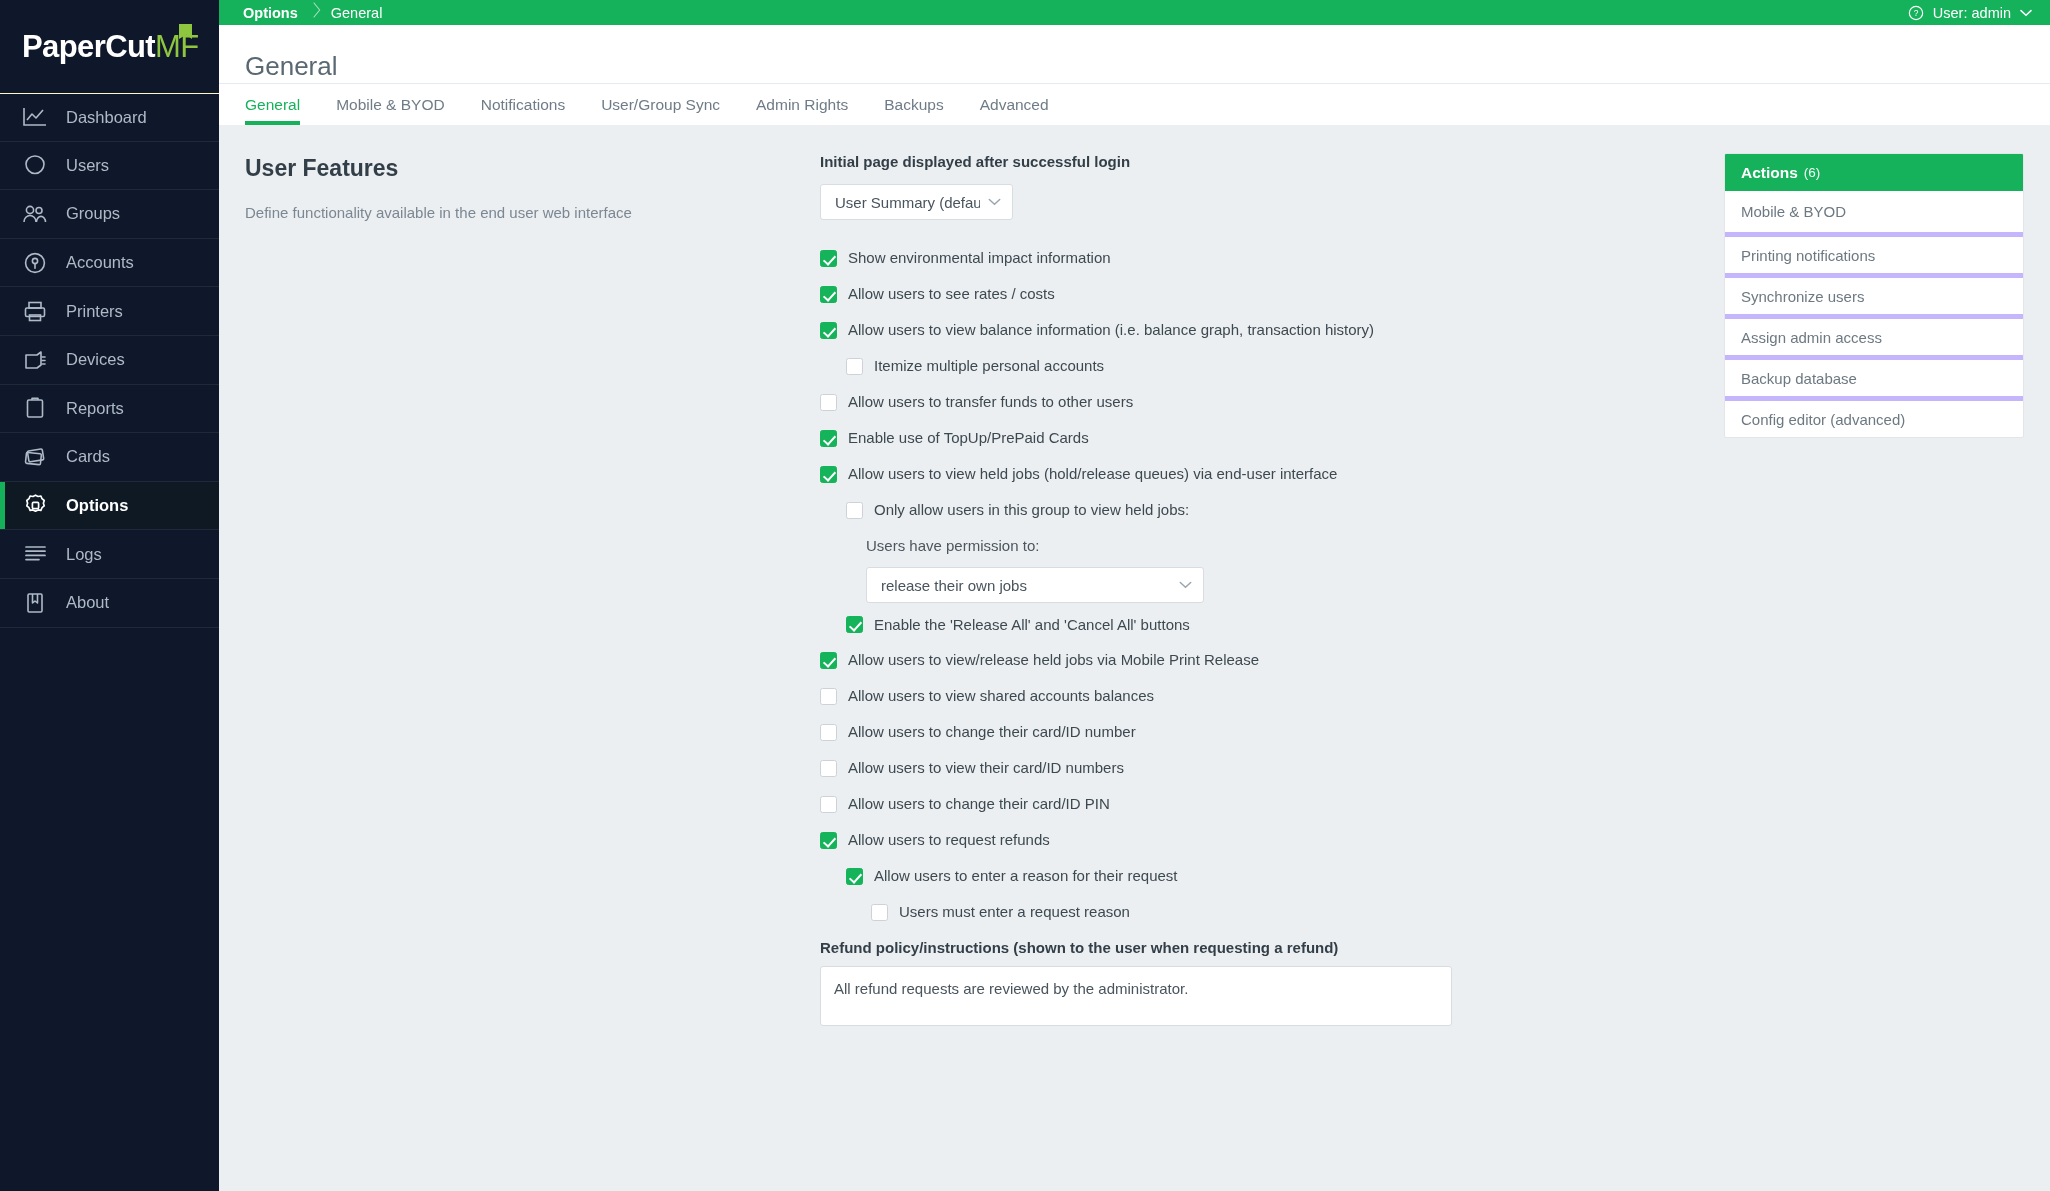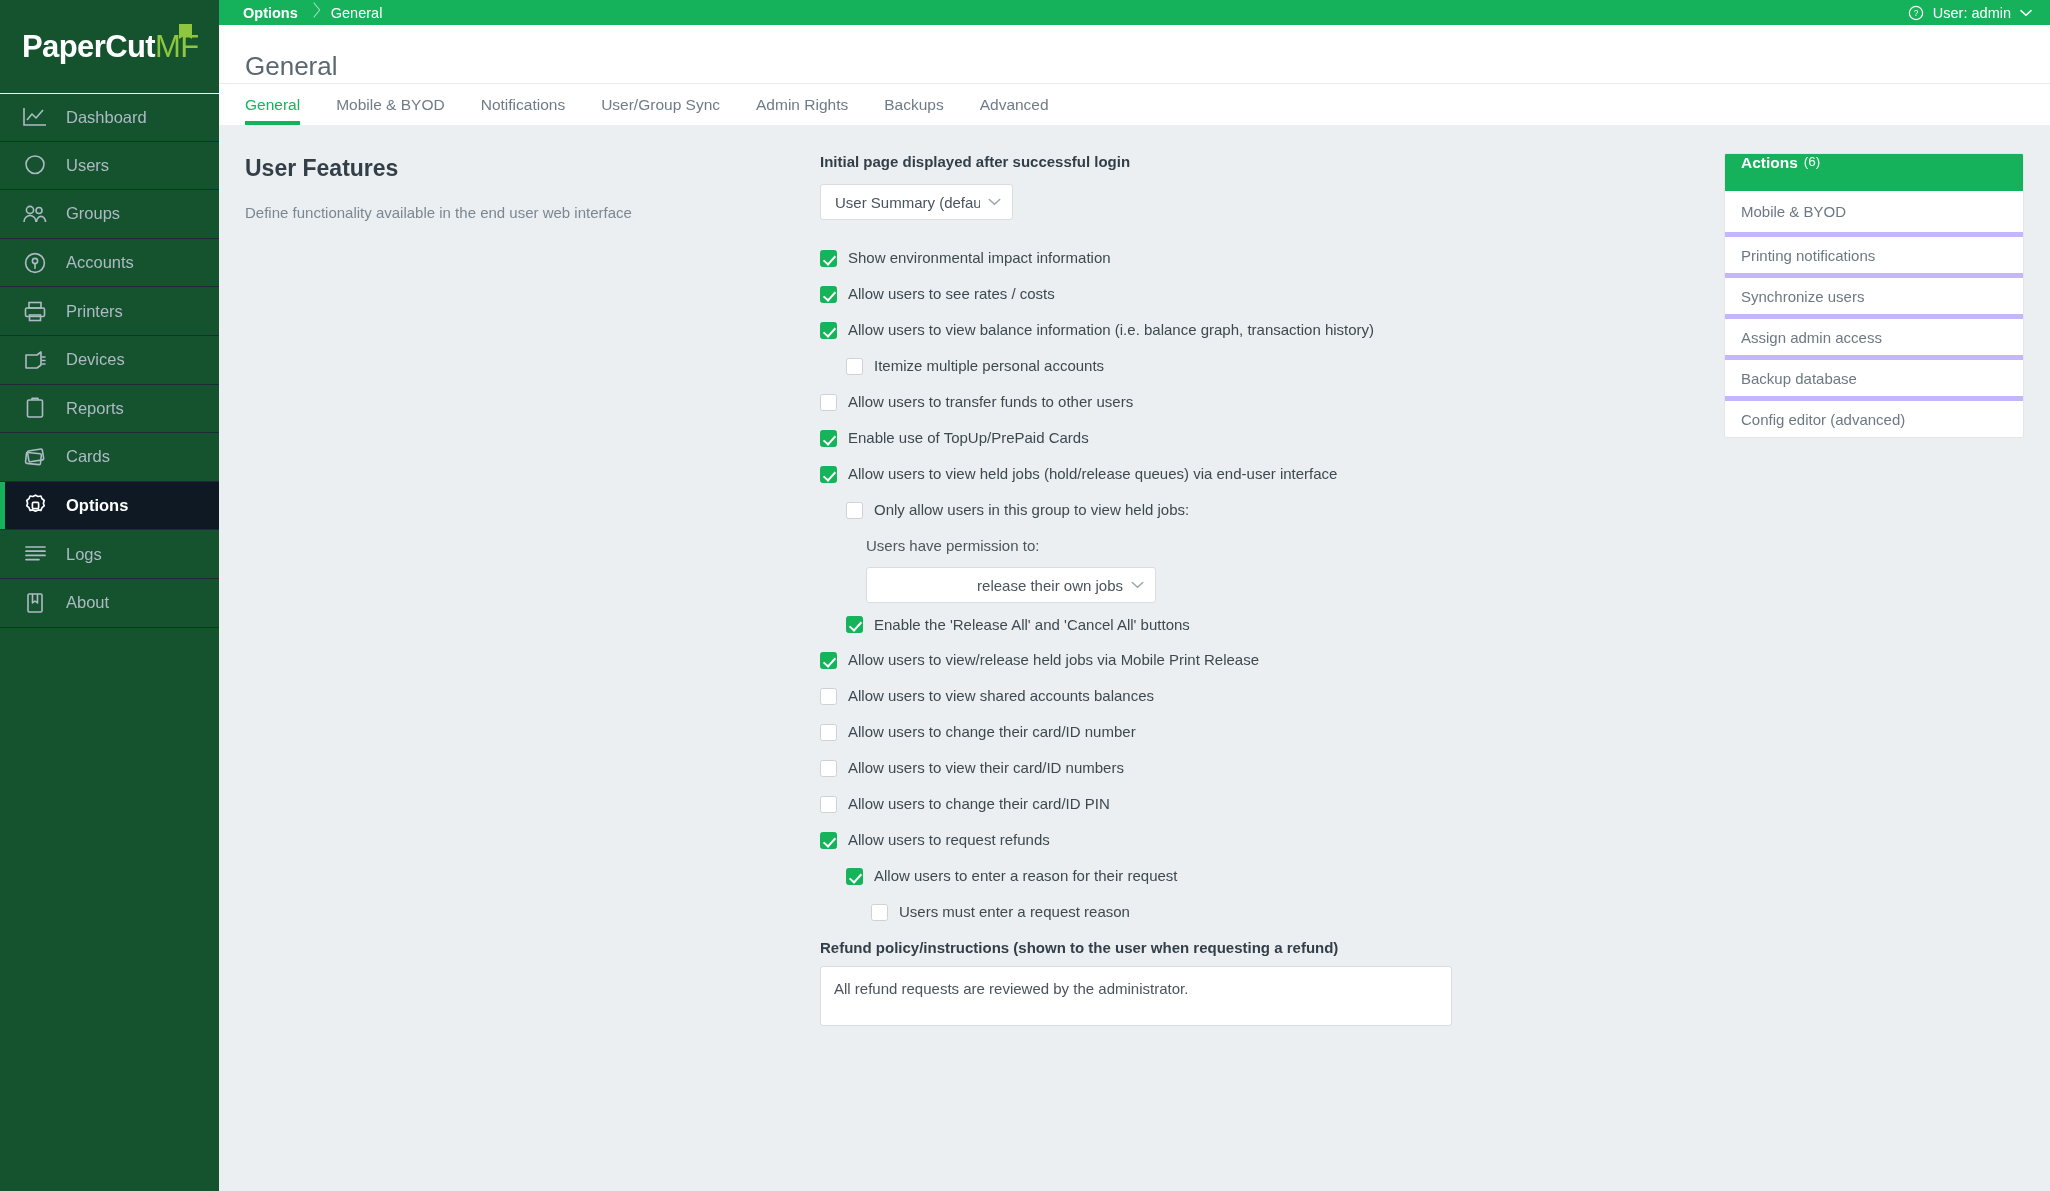--- a/index.html
+++ b/index.html
@@ -7,21 +7,21 @@
     width: 2050px; height: 1191px;
     font-family: "Liberation Sans", sans-serif;
     background: #eceff1;
     overflow: hidden;
   }
   .app { display: flex; width: 2050px; height: 1191px; }
 
   
   .sidebar {
     width: 219px; flex: 0 0 219px;
-    background: #14532d;
+    background: #0f172a;
     height: 1191px;
     overflow: hidden;
   }
   .brand {
     height: 93px;
     display: flex; align-items: center;
     padding-left: 22px;
     position: relative;
   }
   .brand-text {
@@ -136,21 +136,21 @@
     border: 1px solid #d8dde1; border-radius: 3px;
     display: flex; align-items: center;
     padding: 0 11px 0 14px;
     font-size: 15px; color: #49545d;
     cursor: pointer;
   }
   .select .sv { flex: 1; white-space: nowrap; overflow: hidden; }
   .chev { width: 13px; height: 8px; flex: 0 0 13px; margin-left: 8px; }
 
   .sel-initial { width: 193px; margin-bottom: 29px; }
-  .sel-perm { width: 290px; margin-left: 46px; margin-bottom: 12px; text-align: right; }
+  .sel-perm { width: 338px; margin-left: 46px; margin-bottom: 12px; }
 
   .cb-row {
     display: flex; align-items: flex-start;
     margin-bottom: 18px;
   }
   .cb-row.indent1 { margin-left: 26px; }
   .cb-row.indent2 { margin-left: 26px; }
   .box {
     width: 17px; height: 17px; flex: 0 0 17px;
     border-radius: 2.5px;
@@ -182,21 +182,21 @@
   .actions {
     width: 300px; flex: 0 0 300px;
     align-self: flex-start;
     background: #ffffff;
     border: 1px solid #e2e6e9;
     border-radius: 2px;
     overflow: hidden;
   }
   .actions-head {
     background: #16b25b; color: #ffffff;
-    height: 37px; display: flex; align-items: flex-start;
+    height: 37px; display: flex; align-items: center;
     padding-left: 16px; font-size: 15.5px; font-weight: bold;
   }
   .actions-count { font-weight: normal; font-size: 13.5px; margin-left: 6px; opacity: .95; }
   .action-item {
     height: 41px; display: flex; align-items: center;
     padding-left: 16px; font-size: 15px; color: #6d7982;
     border-top: 5px solid #c4b5fd; cursor: pointer;
   }
   .action-item:first-of-type { border-top: none; }
 </style>

